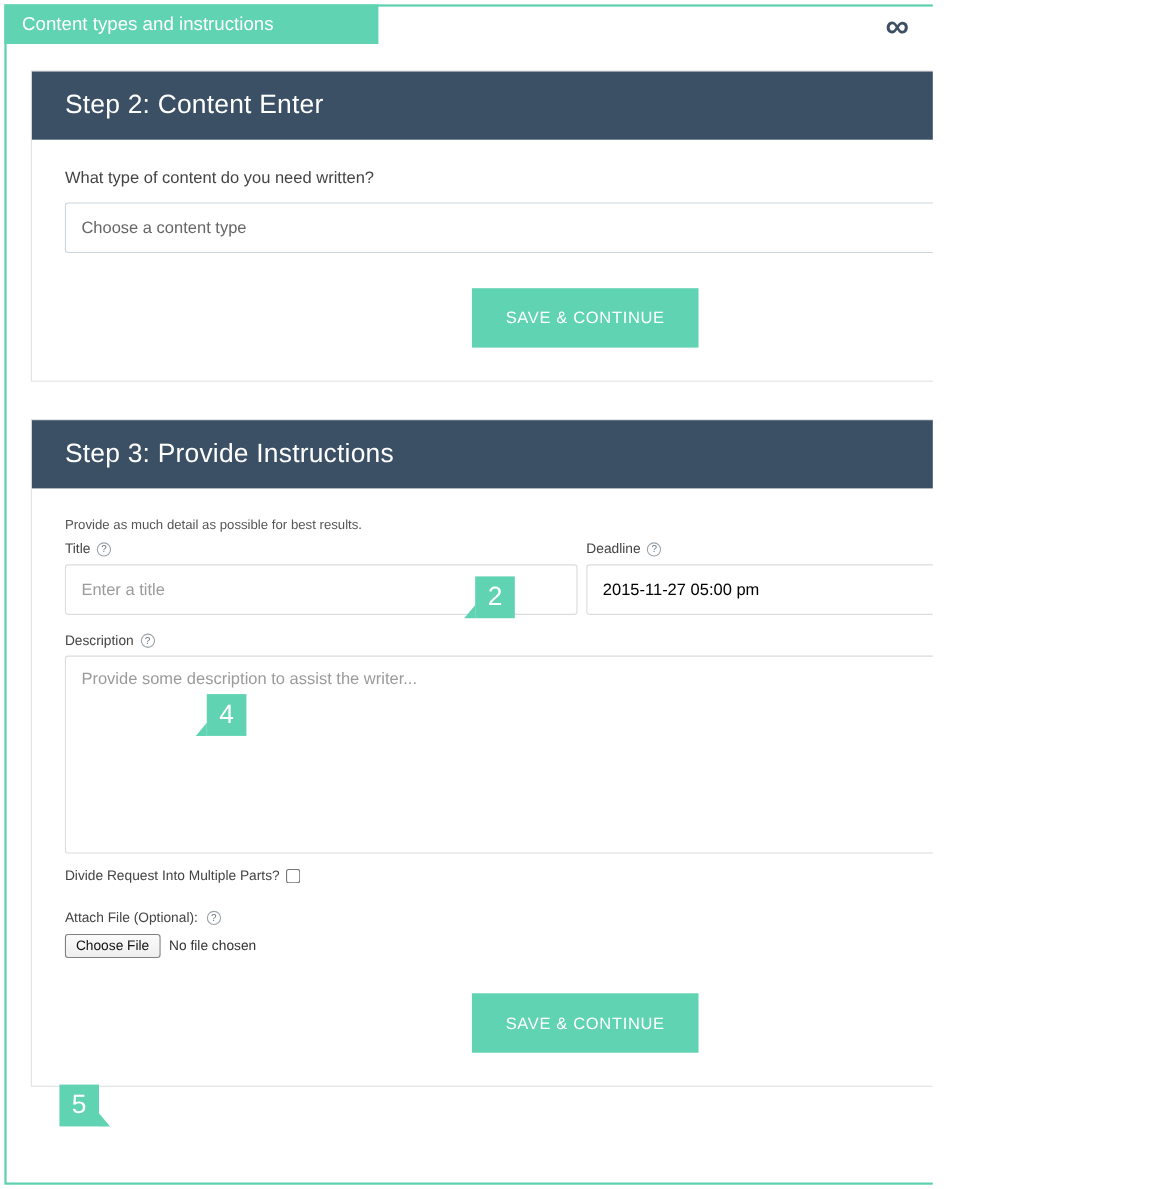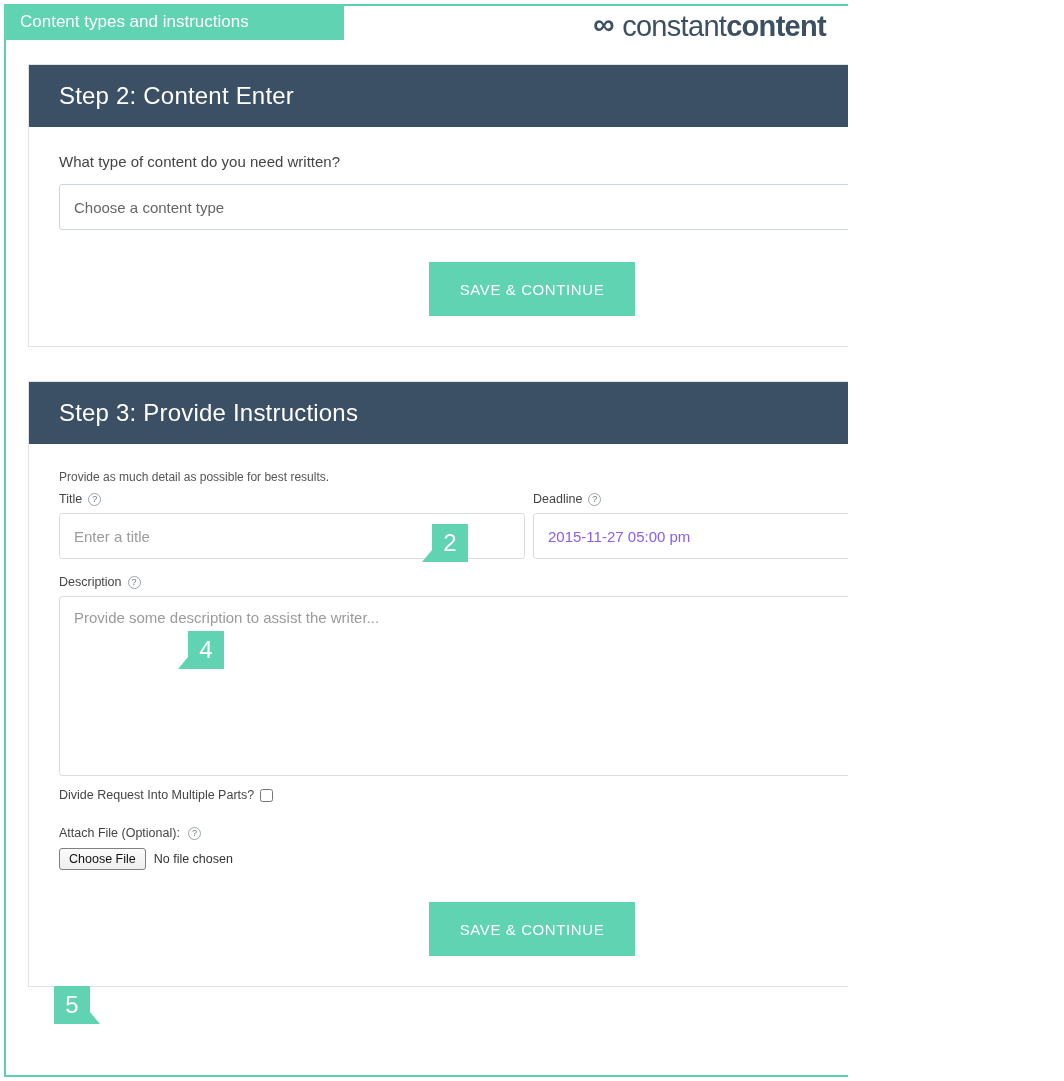--- a/index.html
+++ b/index.html
@@ -176,21 +176,21 @@
     text-align: center;
     cursor: pointer;
   }
   input.text-field {
     width: 100%;
     height: 46px;
     border: 1px solid #dcdcdc;
     border-radius: 3px;
     font-size: 15px;
     padding: 0 14px;
-    color: #8b5cf6;
+    color: #000000;
     outline: none;
     font-family: "Liberation Sans", sans-serif;
   }
   input.text-field::placeholder { color: #9b9b9b; }
   textarea.desc-field {
     width: 100%;
     height: 180px;
     border: 1px solid #dcdcdc;
     border-radius: 3px;
     font-size: 15px;
@@ -269,21 +269,20 @@
 <body>
 
 <div id="page">
 
   <div id="outer-frame"></div>
 
   <div id="banner-tab">Content types and instructions</div>
 
   <div id="brand">
     <span class="logo-mark">∞</span>
-    <span class="logo-text"><span>constant</span><b>content</b></span>
   </div>
 
   <div id="content">
 
     <div class="panel">
       <div class="panel-header">
         <span class="panel-title">Step 2: Content Enter</span>
         <span class="collapse-btn">−</span>
       </div>
       <div class="panel-body">

